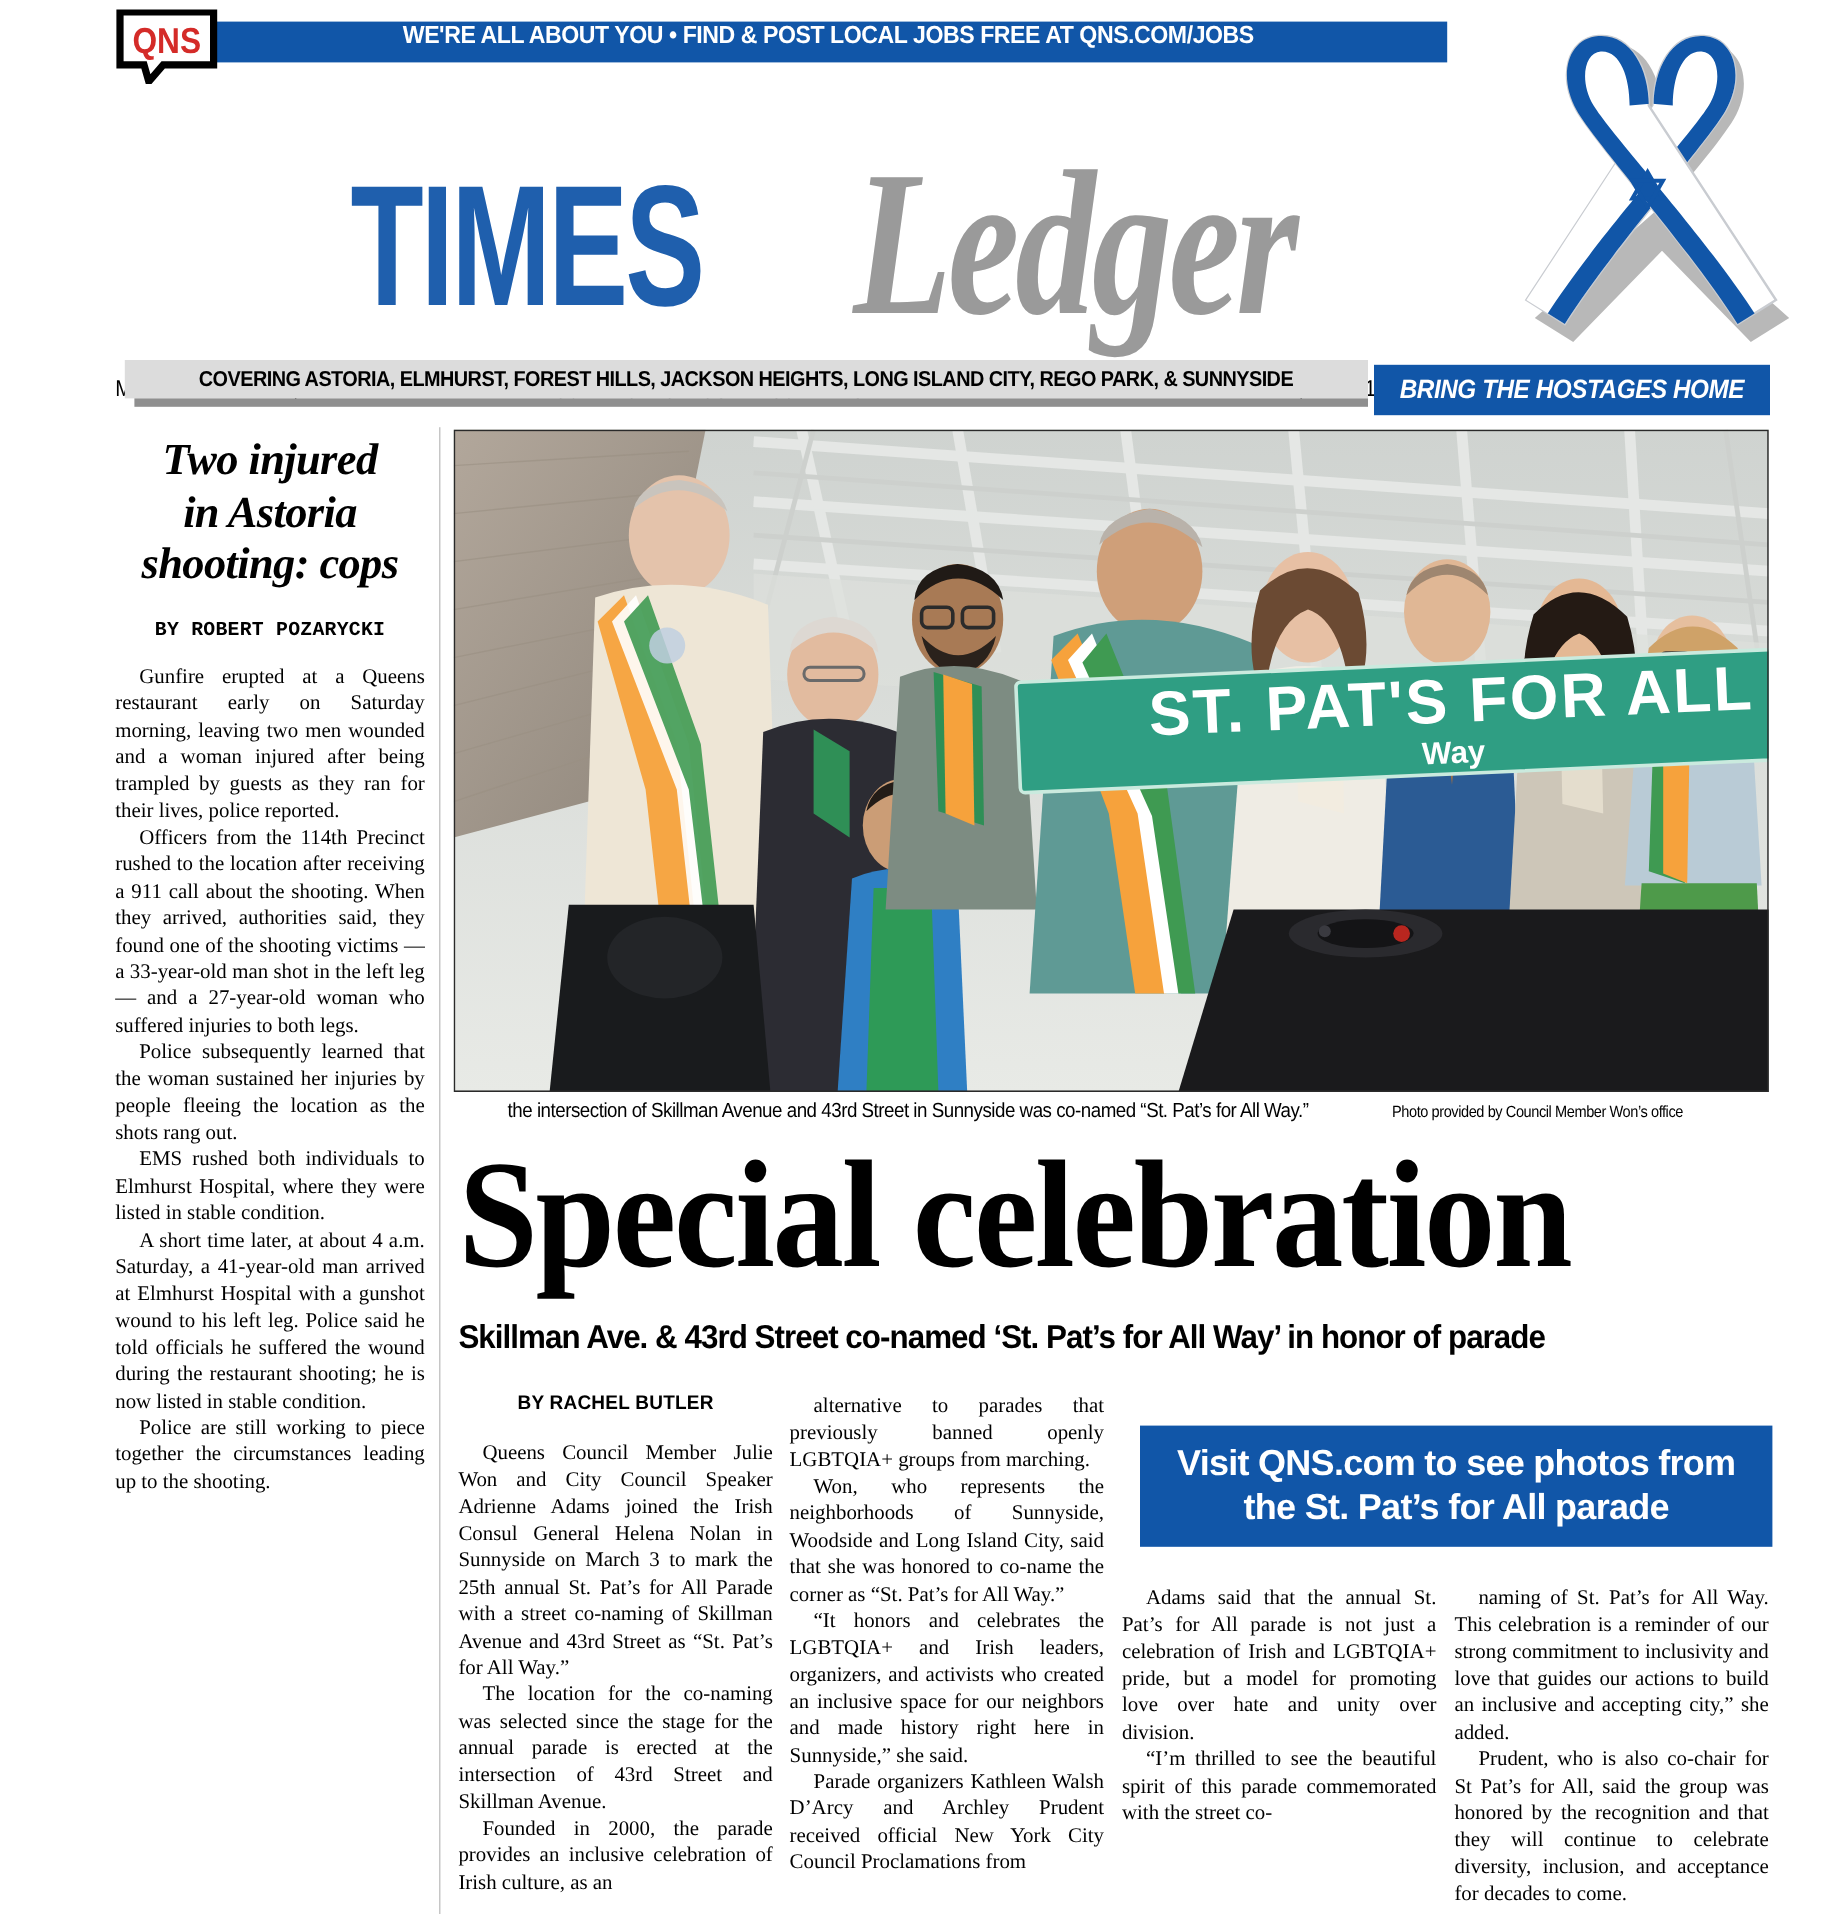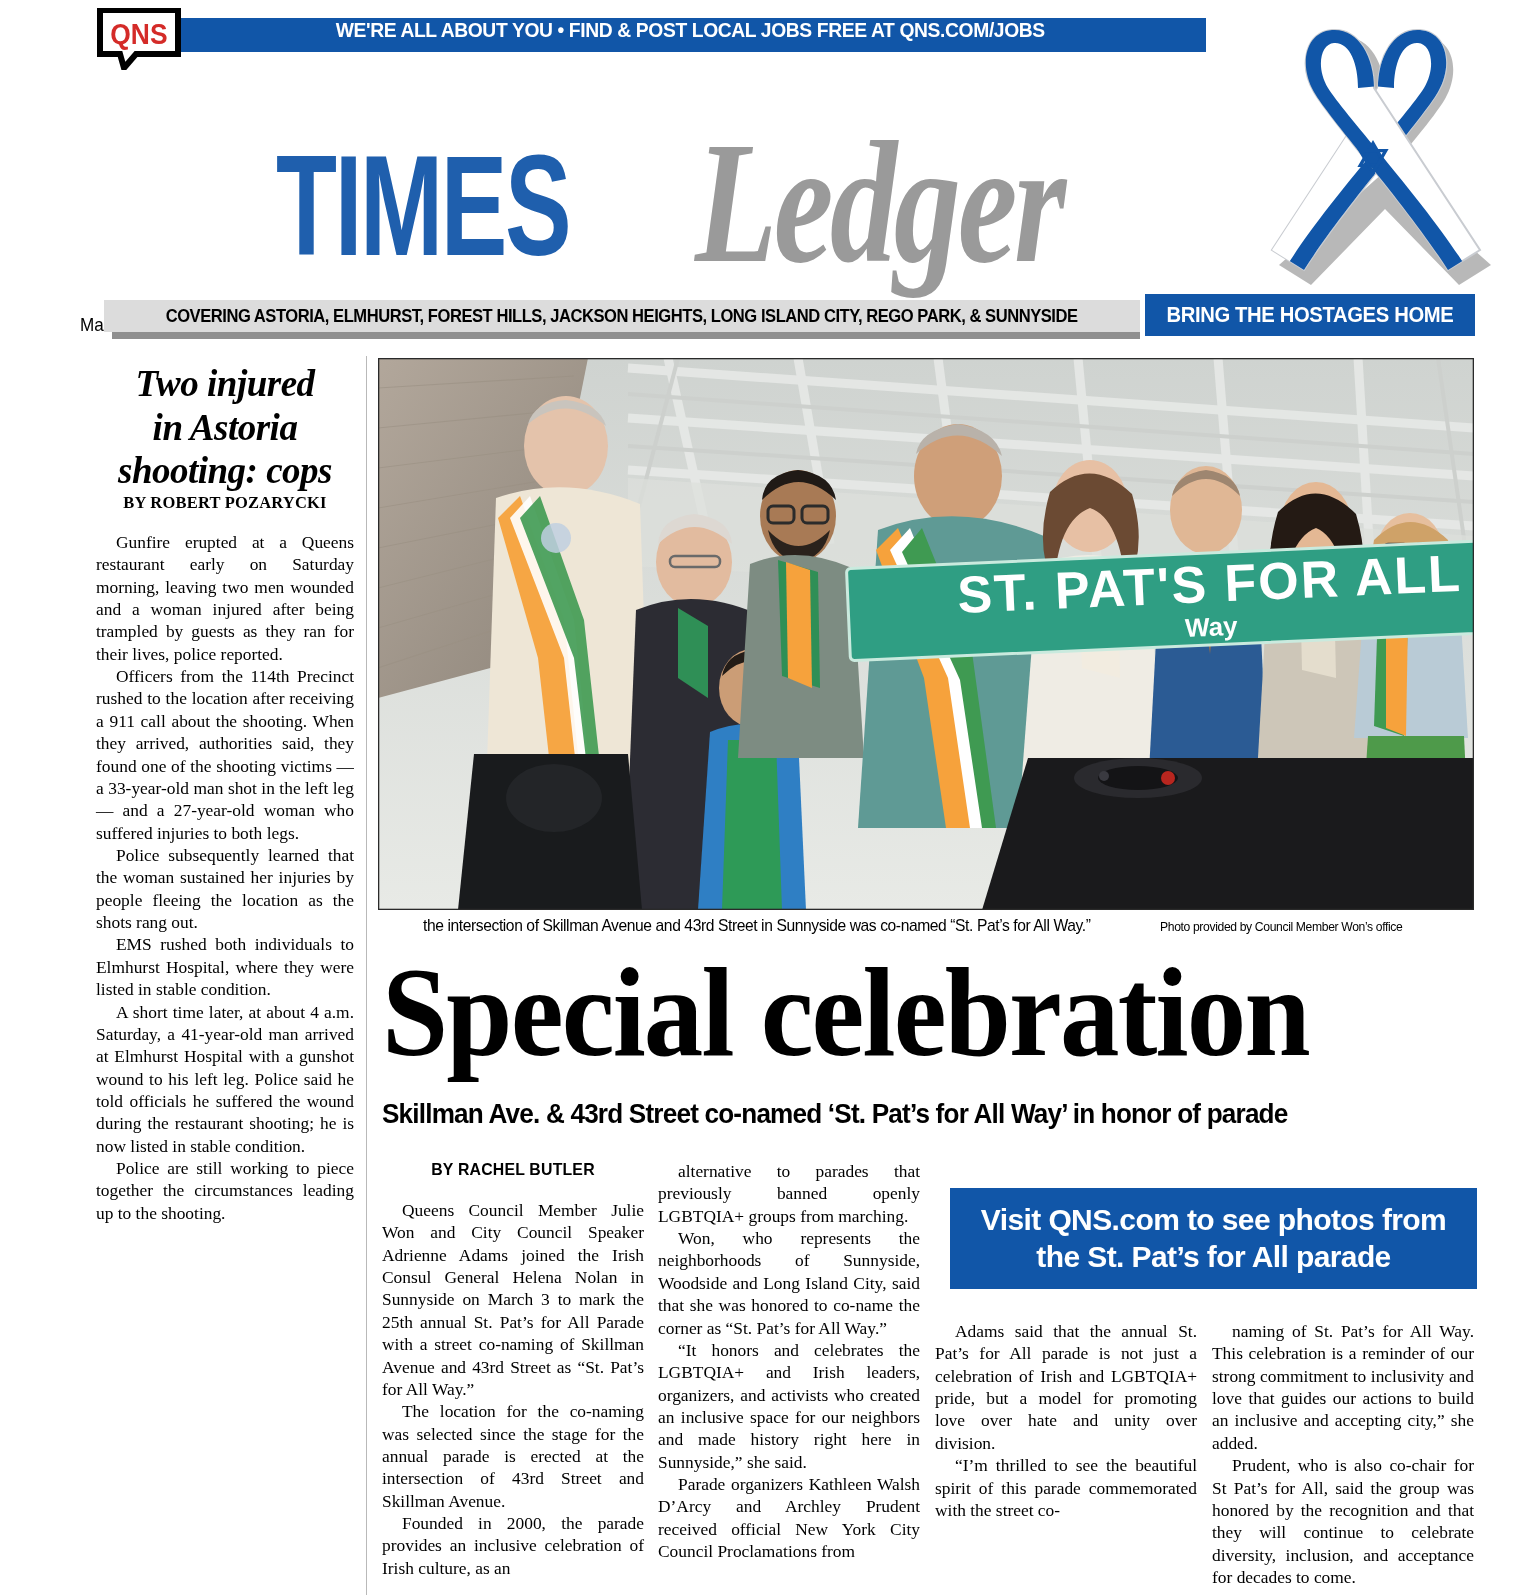--- a/index.html
+++ b/index.html
@@ -24,21 +24,21 @@
     font-weight:bold; font-size:20.5px; letter-spacing:-0.4px;
     transform:scaleX(0.94); transform-origin:center;
     white-space:nowrap;
   }
   .qns-badge {
     position:absolute; left:0; top:0; width:86px; height:62px;
   }
   .qns-badge svg { display:block; }
 
   
-  .masthead { position:absolute; left:80px; top:62px; width:1060px; height:200px; }
+  .masthead { position:absolute; left:96px; top:62px; width:1060px; height:200px; }
   .logo-row { position:absolute; left:0; top:0; width:1060px; height:160px; }
   .logo-times {
     position:absolute; left:196px; top:72px;
     font-family:"Liberation Sans", sans-serif;
     font-weight:bold; font-size:128px; line-height:1;
     color:#1f5fad; letter-spacing:-3px;
     transform:scaleX(0.78) scaleY(1.12); transform-origin:left top;
   }
   .logo-ledger {
     position:absolute; left:615px; top:54px;
@@ -75,23 +75,23 @@
   .coverage-text {
     font-family:"Liberation Sans", sans-serif; font-weight:bold; font-size:18px;
     letter-spacing:-0.5px; white-space:nowrap;
     transform:scaleX(0.92); transform-origin:center;
   }
   .coverage-shadow {
     position:absolute; left:112px; top:332px; width:1028px; height:7px;
     background:#8f8f8f;
   }
   .hostages {
-    position:absolute; left:1145px; top:294px; width:330px; height:42px;
+    position:absolute; left:1145px; top:304px; width:330px; height:42px;
     background:#1156a8;
-    display:flex; align-items:center; justify-content:center;
+    display:flex; align-items:center; justify-content:center;font-style:italic;
   }
   .hostages-text {
     color:#fff; font-family:"Liberation Sans", sans-serif;
     font-weight:bold; font-size:22px; letter-spacing:-0.4px; white-space:nowrap;
     transform:scaleX(0.92); transform-origin:center;
   }
 
   
   .ribbon { position:absolute; left:1226px; top:6px; width:300px; height:280px; }
 
@@ -103,22 +103,22 @@
   .left-rule {
     position:absolute; left:366px; top:356px; width:1px; height:1239px;
     background:#b9b9b9;
   }
   .side-head {
     font-family:"Liberation Serif", serif; font-style:italic; font-weight:bold;
     font-size:37px; line-height:1.18; text-align:center; letter-spacing:-0.5px;
     margin-top:6px;
   }
   .side-byline {
-    font-family:Liberation Serif, serif; font-weight:bold; font-size:16.5px;
-    text-align:center; letter-spacing:0.2px; 
+    font-family:Liberation Mono, monospace; font-weight:bold; font-size:16.5px;
+    text-align:center; letter-spacing:0.2px; margin-top:22px;
   }
   .body-text {
     font-family:"Liberation Serif", serif;
     font-size:17.4px; line-height:1.285;
     text-align:justify; text-justify:inter-word;
     hyphens:none;
   }
   .body-text p { text-indent:20px; }
   .side-body { margin-top:18px; }
 

